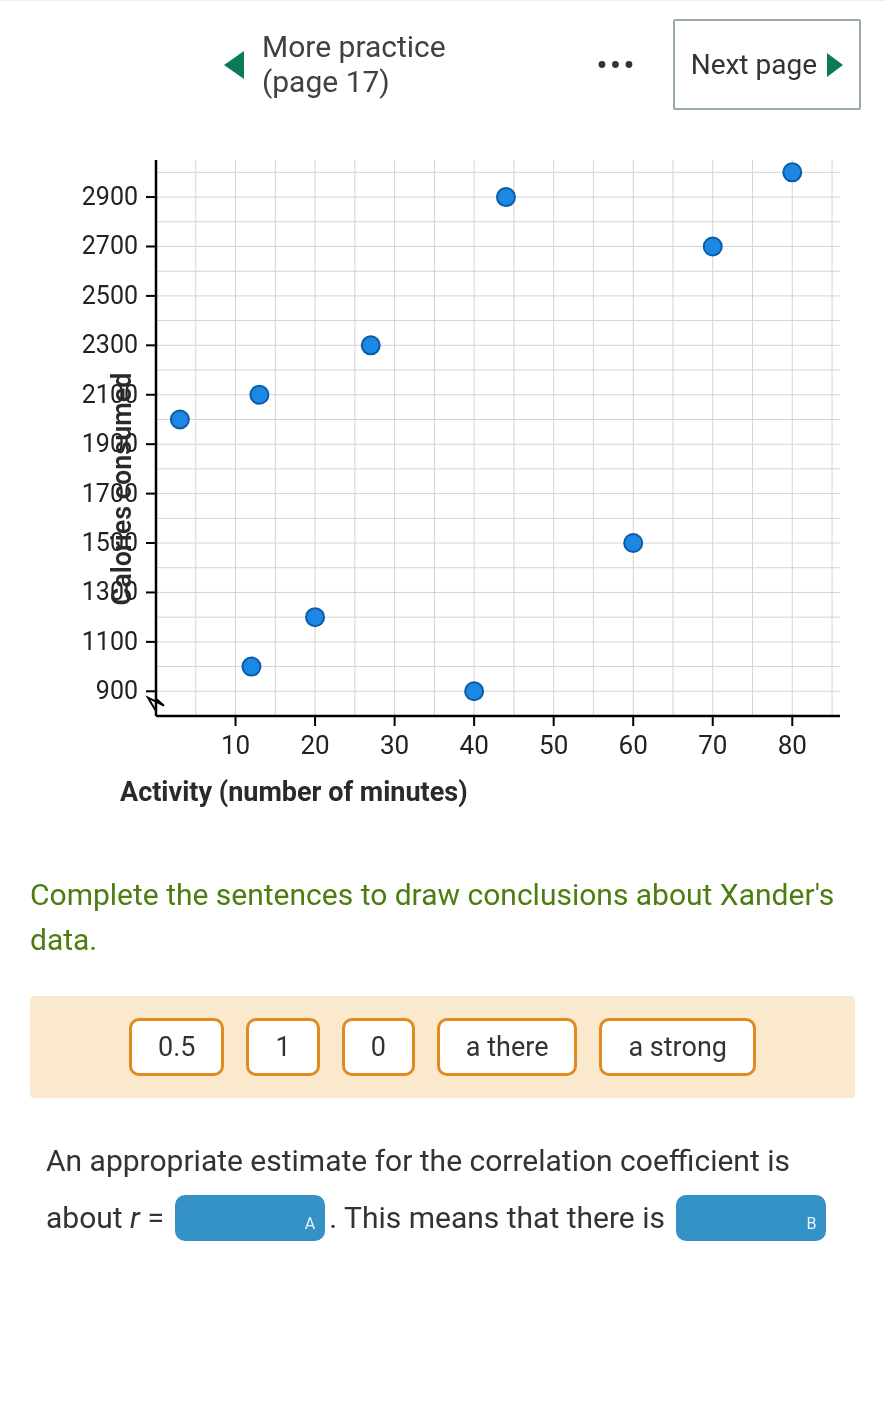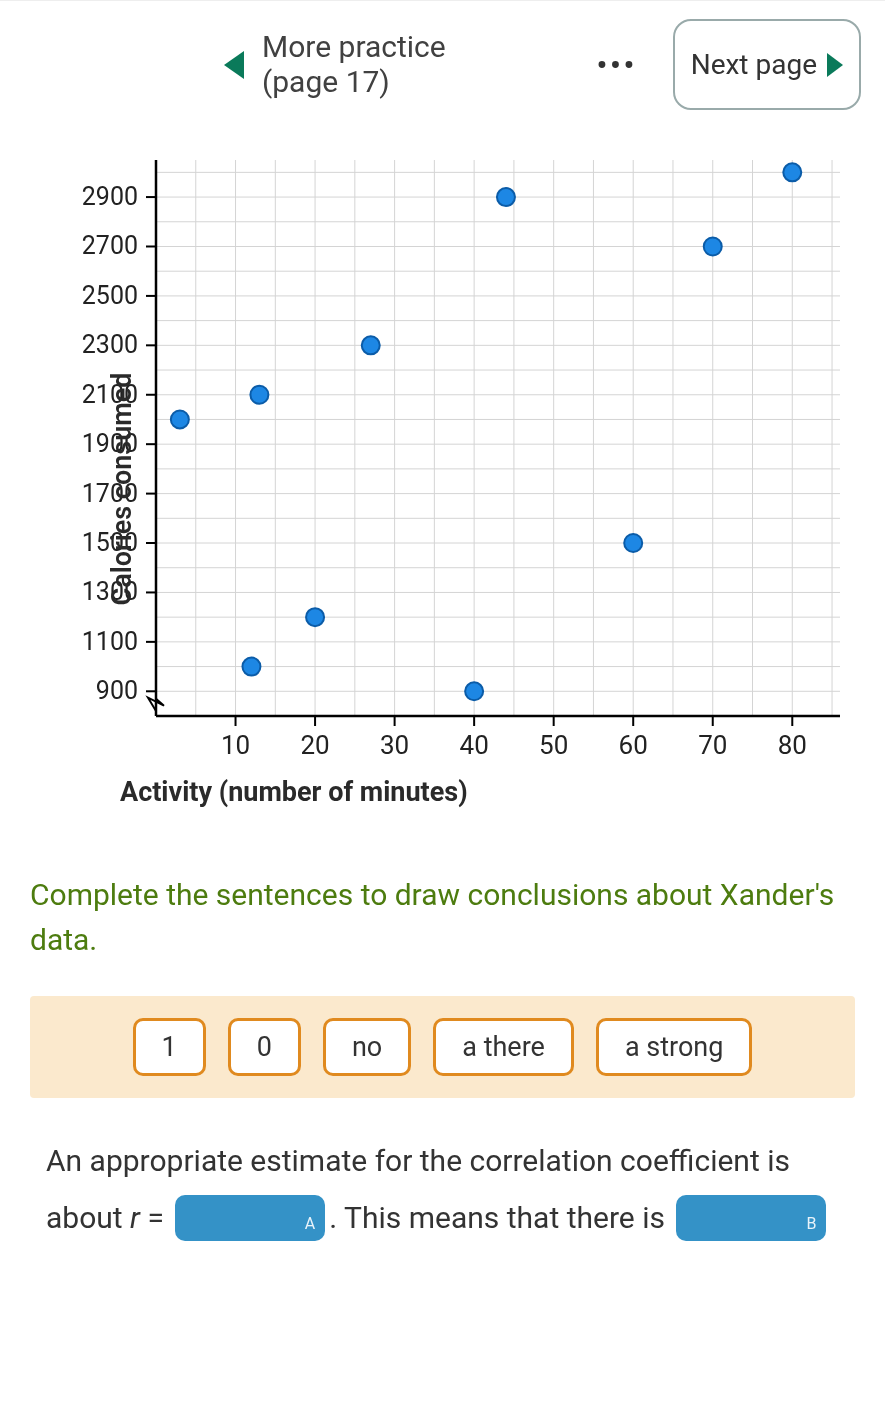--- a/index.html
+++ b/index.html
@@ -37,21 +37,21 @@
   .dots {
     font-size: 34px;
     letter-spacing: 2px;
     color: #333;
     cursor: pointer;
     user-select: none;
     margin-right: 18px;
   }
   .next-btn {
     border: 2px solid #9aa;
-    border-radius: 18px;
+    border-radius: 2px;
     padding: 27px 16px;
     display: flex;
     align-items: center;
     gap: 10px;
     cursor: pointer;
     font-size: 28px;
     color: #333;
     background: #fff;
   }
   .arrow-right-sm {
@@ -250,22 +250,22 @@
       <circle cx="573.2093023255813" cy="393.02222222222224" r="9" fill="#1d87e4" stroke="#0b5ca8" stroke-width="2"></circle>
       <circle cx="652.7441860465117" cy="96.48888888888888" r="9" fill="#1d87e4" stroke="#0b5ca8" stroke-width="2"></circle>
       <circle cx="732.2790697674418" cy="22.35555555555561" r="9" fill="#1d87e4" stroke="#0b5ca8" stroke-width="2"></circle>
     </svg>
   <div class="xlabel">Activity (number of minutes)</div>
 </div>
 
 <div class="prompt">Complete the sentences to draw conclusions about Xander's data.</div>
 
 <div class="bank" id="bank">
+    <div class="chip">0.5</div>
     <div class="chip">1</div>
     <div class="chip">0</div>
-    <div class="chip">no</div>
     <div class="chip">a there</div>
     <div class="chip">a strong</div>
   </div>
 
 <div class="fill-para">
   <span>An appropriate estimate for the correlation coefficient is about </span><span class="ital">r</span><span> = </span><span class="blank"><span class="tag">A</span></span><span>. This means that there is </span><span class="blank"><span class="tag">B</span></span>
 </div>
 
 </body></html>

